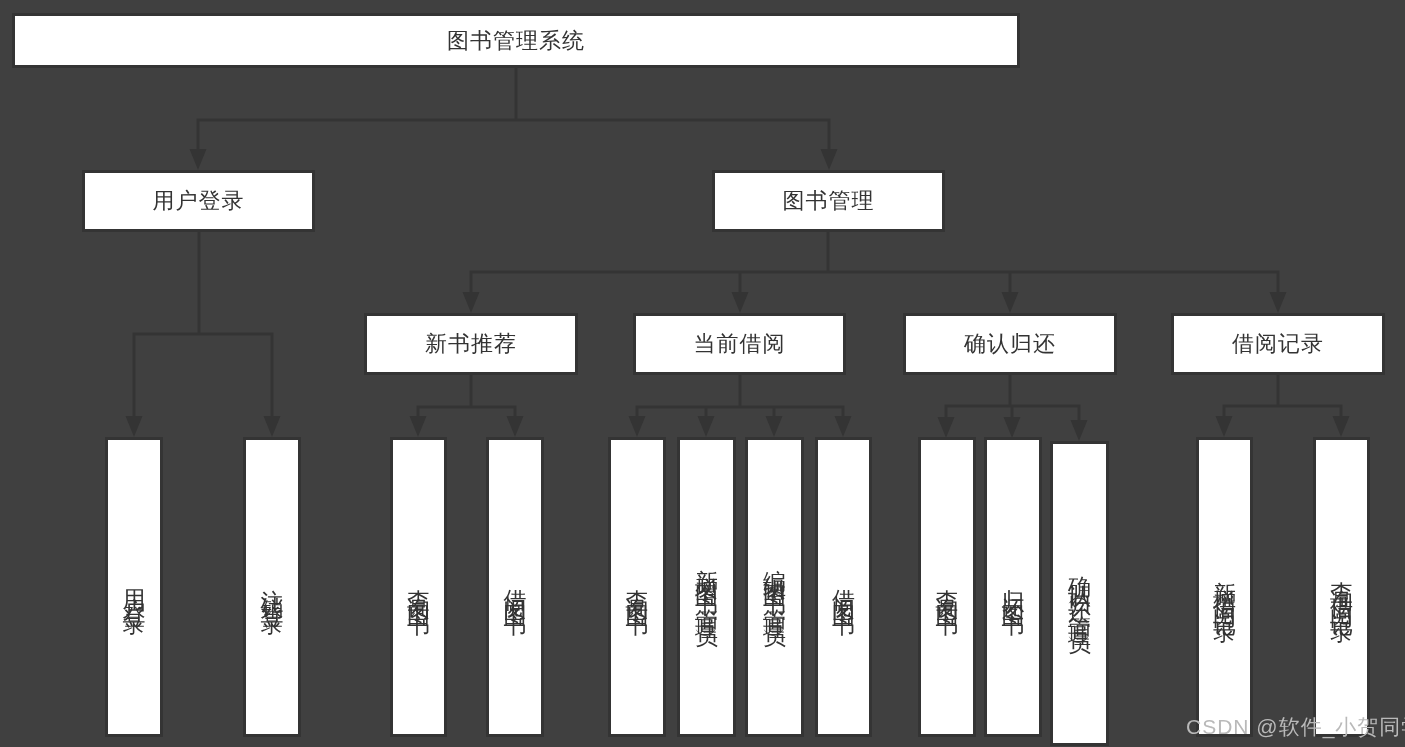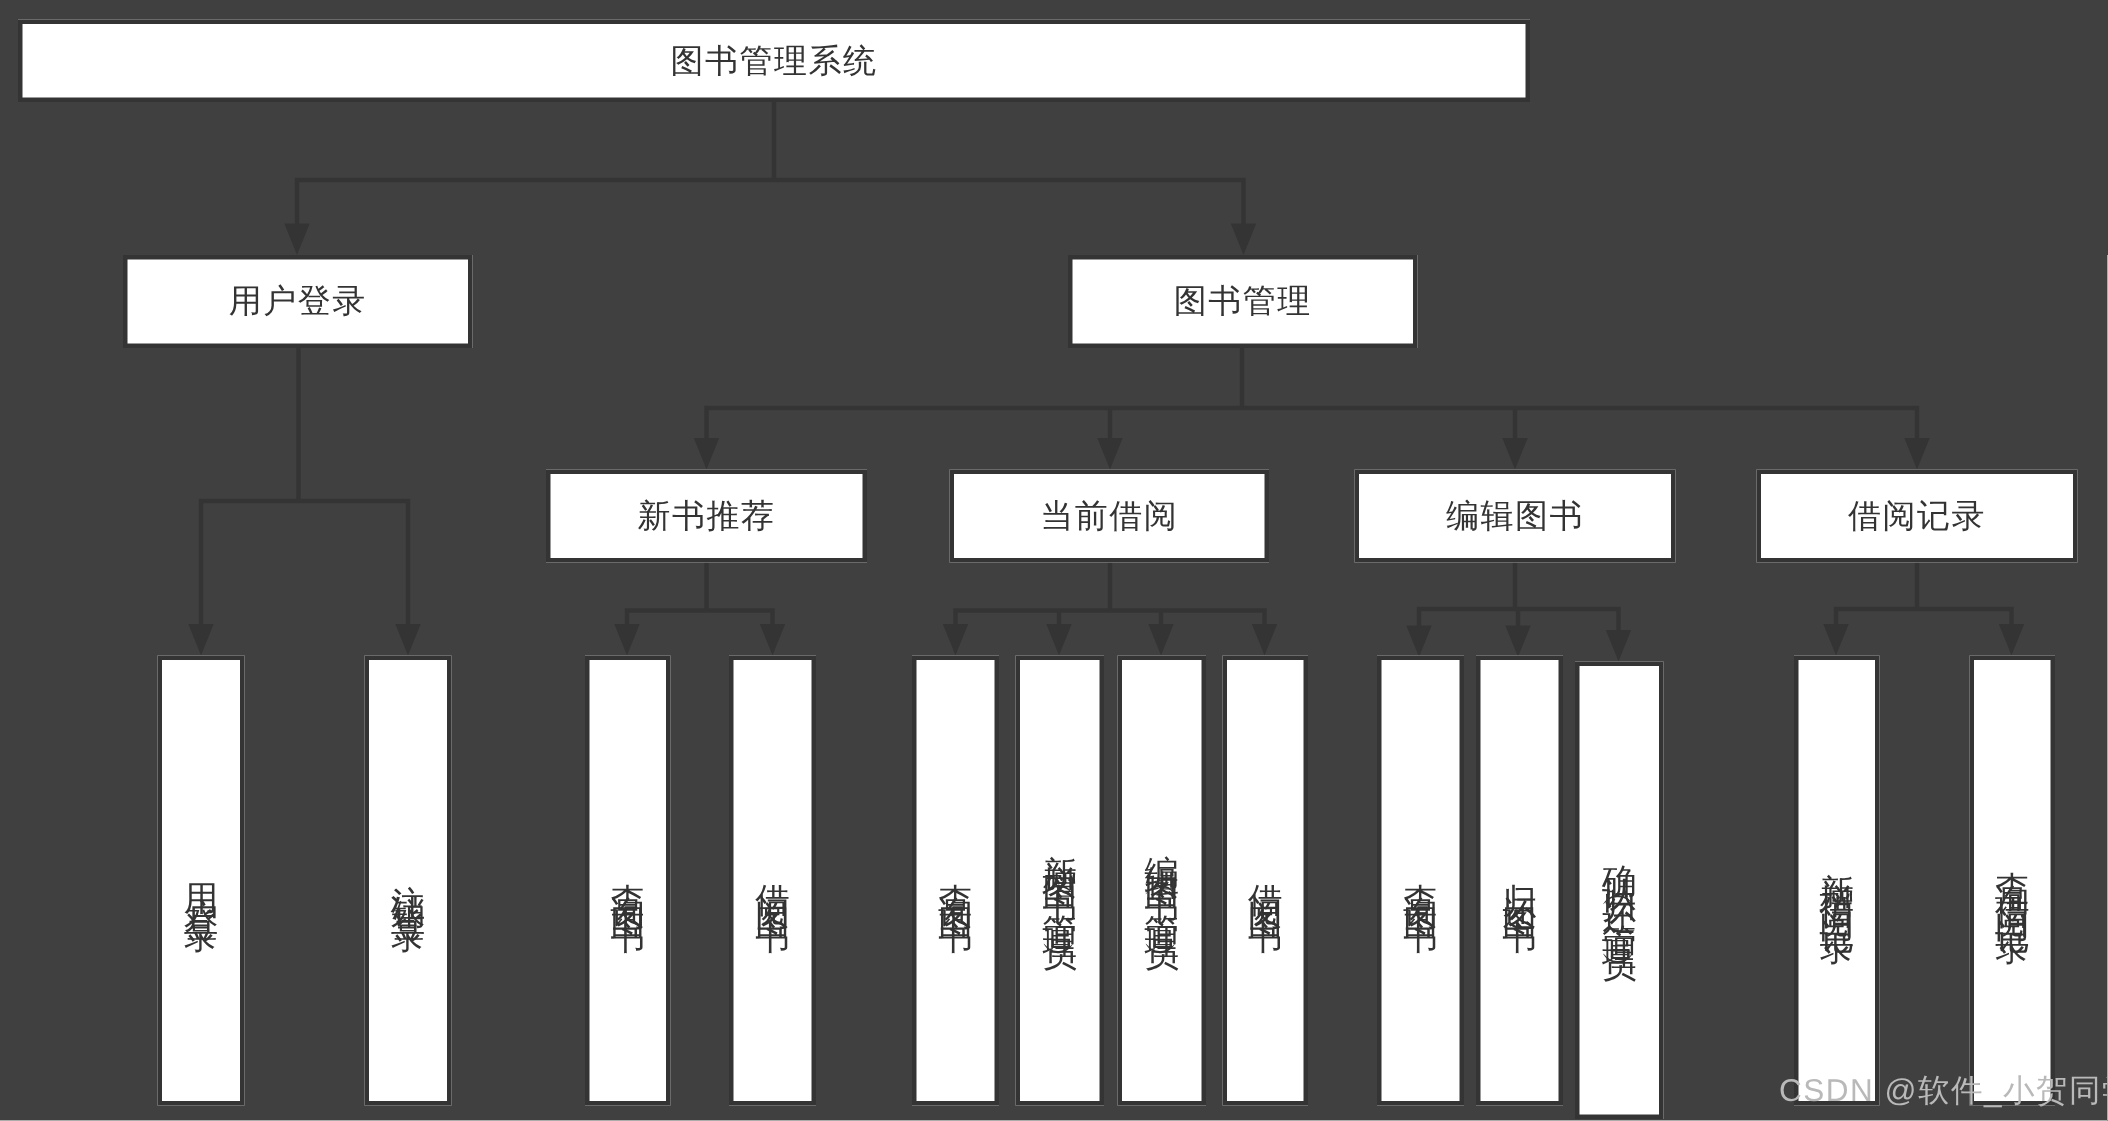--- a/index.html
+++ b/index.html
@@ -115,21 +115,21 @@
     <span>新书推荐</span>
   </div>
 
   <div class="box" style="left:712px; top:170px; width:233px; height:62px;">
     <span>图书管理</span>
   </div>
   <div class="box" style="left:633px; top:313px; width:213px; height:62px;">
     <span>当前借阅</span>
   </div>
   <div class="box" style="left:903px; top:313px; width:214px; height:62px;">
-    <span>编辑图书</span>
+    <span>确认归还</span>
   </div>
   <div class="box" style="left:1171px; top:313px; width:214px; height:62px;">
     <span>借阅记录</span>
   </div>
 
   <div class="vbox" style="left:105px;">
     <span class="vtext">用户登录</span>
   </div>
   <div class="vbox" style="left:243px;">
     <span class="vtext">注销登录</span>

